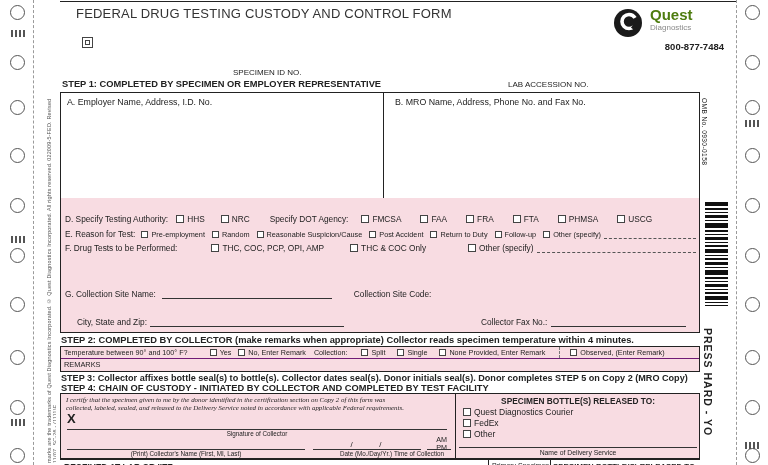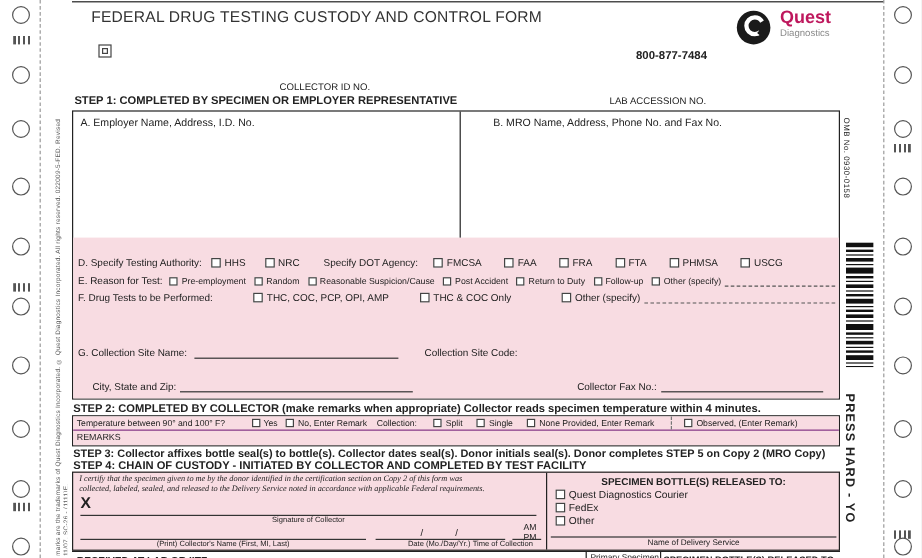--- a/index.html
+++ b/index.html
@@ -68,35 +68,35 @@
     <div style="width:5px;height:5px;border:1px solid #444;margin:1.5px auto;box-sizing:border-box"></div>
   </div>
 
   <div class="abs" style="left:612px;top:7px;display:flex;gap:6px;align-items:flex-start">
     <svg width="32" height="32" viewBox="0 0 32 32">
       <circle cx="16" cy="16" r="14" fill="#1a1a1a"></circle>
       <circle cx="17" cy="14.5" r="7" fill="none" stroke="#fff" stroke-width="3.6" stroke-dasharray="34 10" stroke-dashoffset="-6"></circle>
       <rect x="20" y="19" width="7" height="3.4" fill="#1a1a1a" transform="rotate(40 22 20)"></rect>
     </svg>
     <div>
-      <div class="b" style="font-size:15px;line-height:1;color:#be185d">Quest</div>
+      <div class="b" style="font-size:15px;line-height:1;color:#4d7c0f">Quest</div>
       <div style="font-size:8px;color:#8a8a8a;margin-top:1px">Diagnostics</div>
     </div>
   </div>
-  <div class="abs b" style="left:530px;top:41px;width:140px;font-size:9.5px">800-877-7484</div>
-
-  <div class="abs" style="left:233px;top:68px;font-size:8px">COLLECTOR ID NO.</div>
+  <div class="abs b" style="left:584px;top:41px;width:140px;text-align:right;font-size:9.5px">800-877-7484</div>
+
+  <div class="abs" style="left:233px;top:68px;font-size:8px">SPECIMEN ID NO.</div>
   <div class="abs" style="left:508px;top:80px;font-size:8px">LAB ACCESSION NO.</div>
   <div class="abs b" style="left:62px;top:79px;font-size:9.3px">STEP 1: COMPLETED BY SPECIMEN OR EMPLOYER REPRESENTATIVE</div>
 
   <div class="box" style="left:60px;top:92px;width:640px;height:241px">
     <div class="pink abs" style="left:0;right:0;top:105px;bottom:0"></div>
     <div class="vline" style="left:322px;top:0;height:105px"></div>
     <div class="abs" style="left:6px;top:4px;font-size:8.8px">A. Employer Name, Address, I.D. No.</div>
-    <div class="abs" style="left:350px;top:4px;font-size:8.8px">B. MRO Name, Address, Phone No. and Fax No.</div>
+    <div class="abs" style="left:334px;top:4px;font-size:8.8px">B. MRO Name, Address, Phone No. and Fax No.</div>
     <div class="abs" style="left:6px;top:14px;width:310px;height:88px"></div>
     <div class="abs" style="left:330px;top:14px;width:300px;height:88px"></div>
 
 
     <div class="row abs" style="left:4px;top:121px;font-size:8.3px">
       <span>D. Specify Testing Authority:</span>
       <span class="opt" style="margin-left:8px">
           <span class="cb"></span>
           <span>HHS</span>
         </span>

